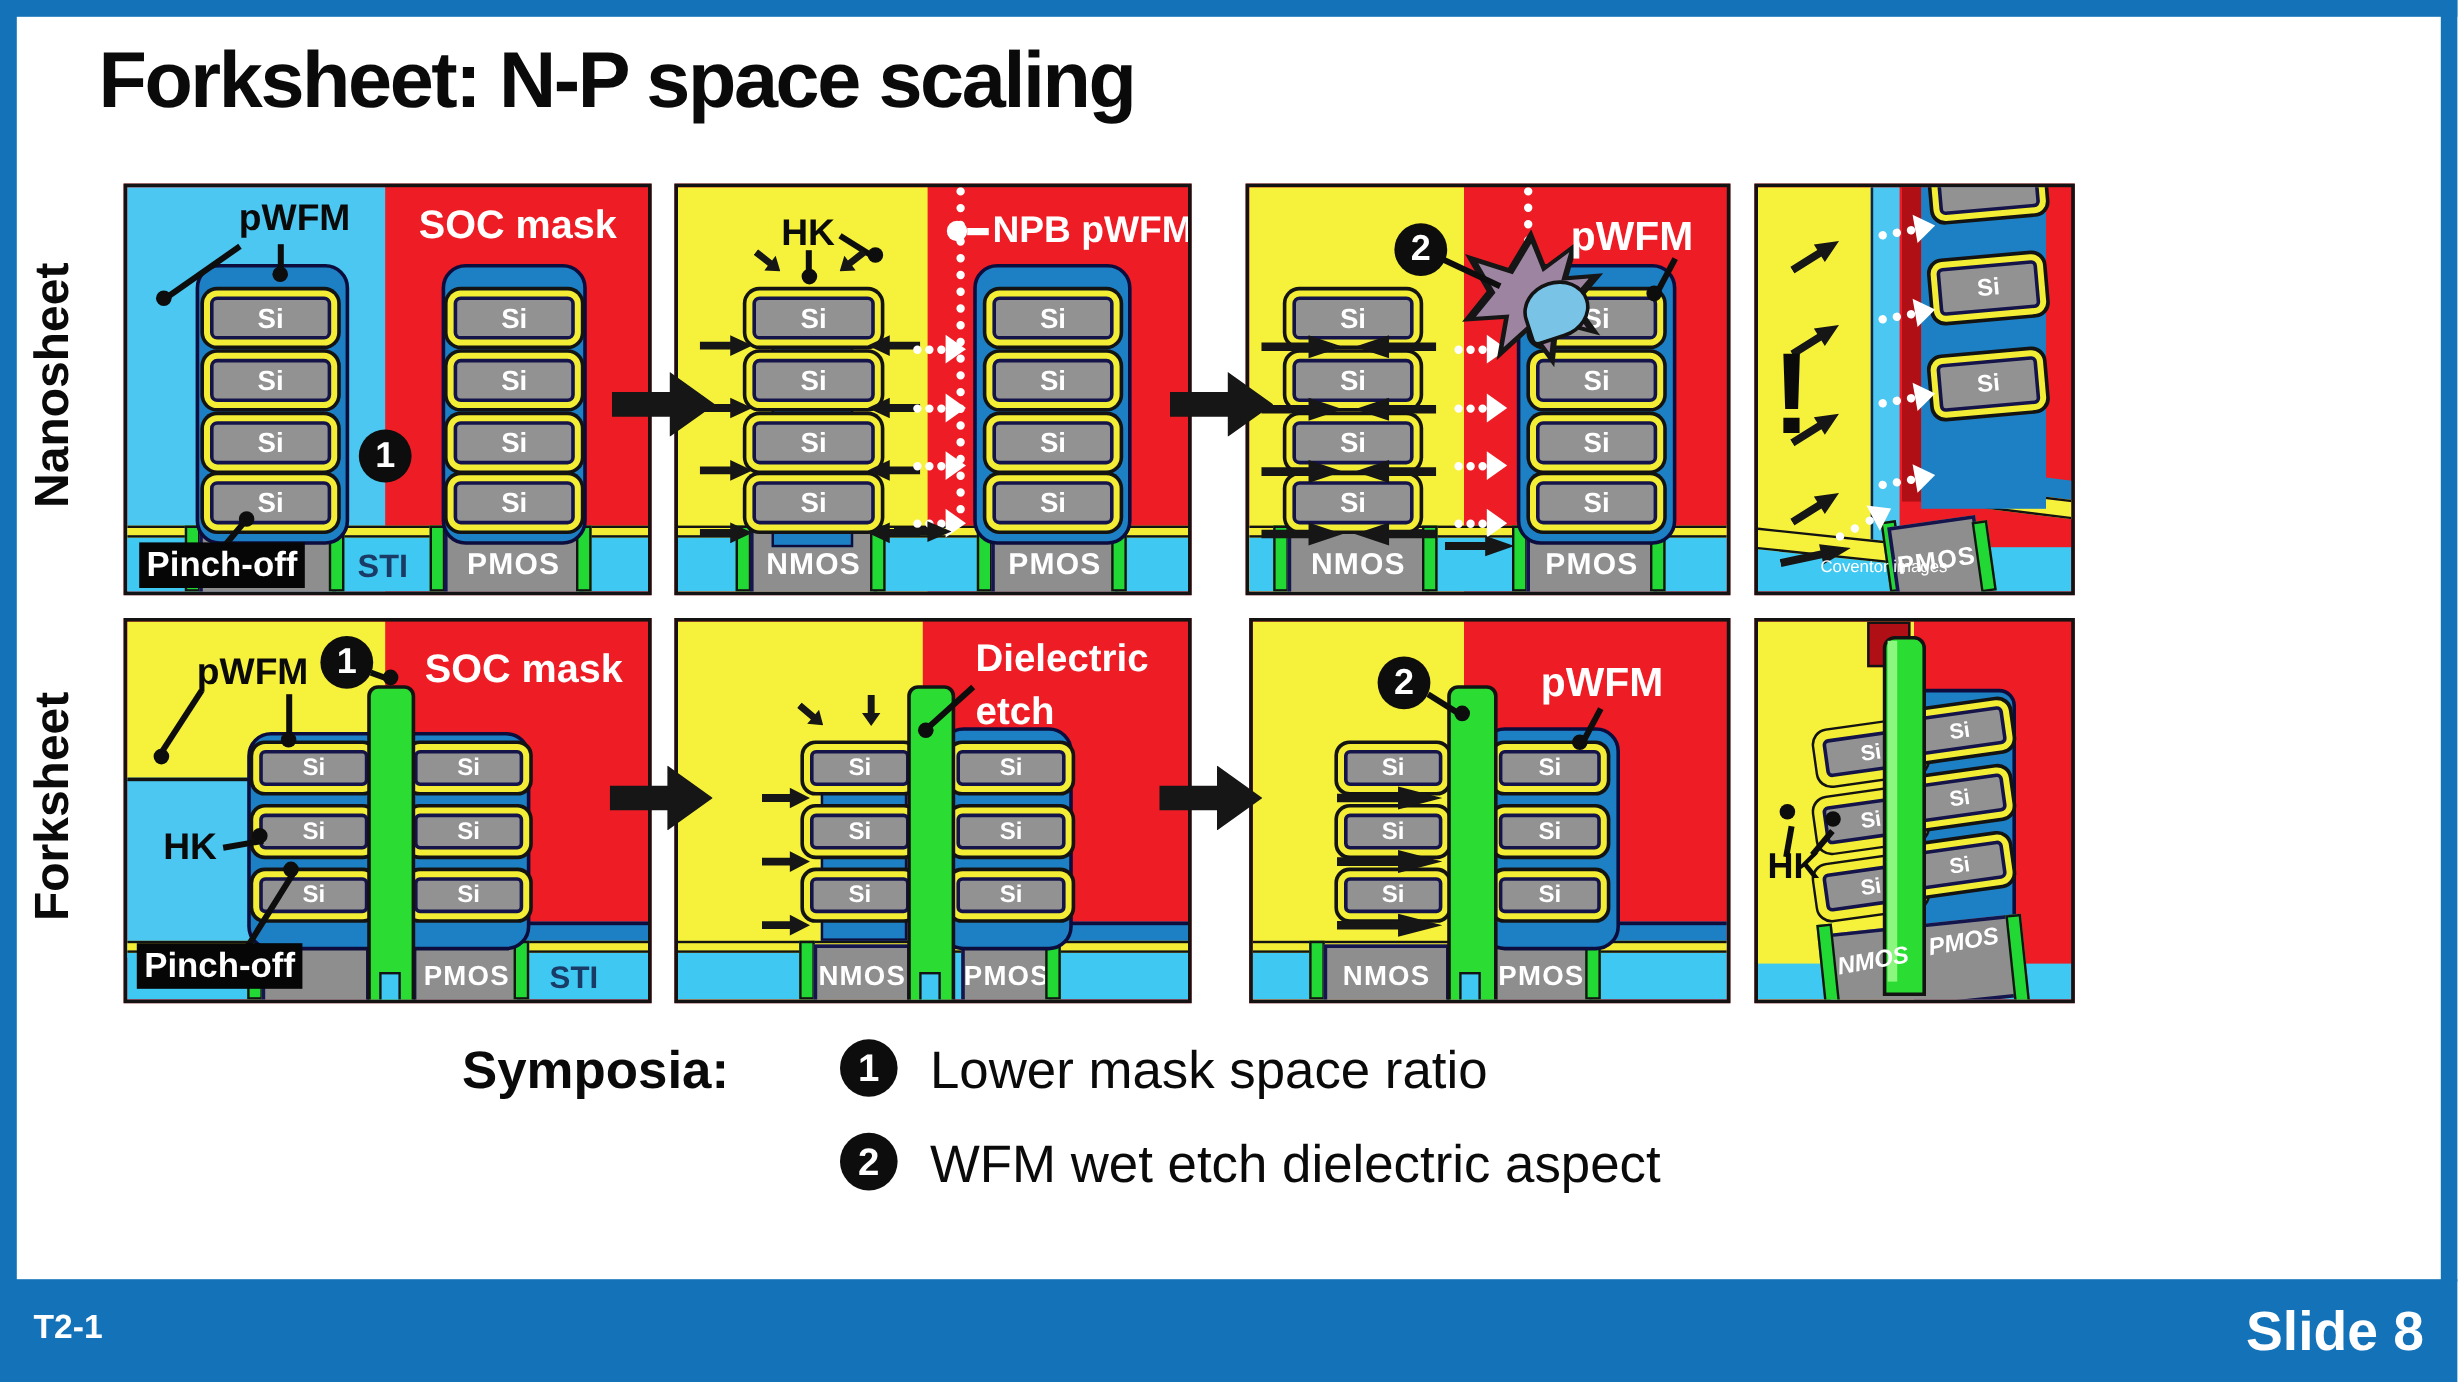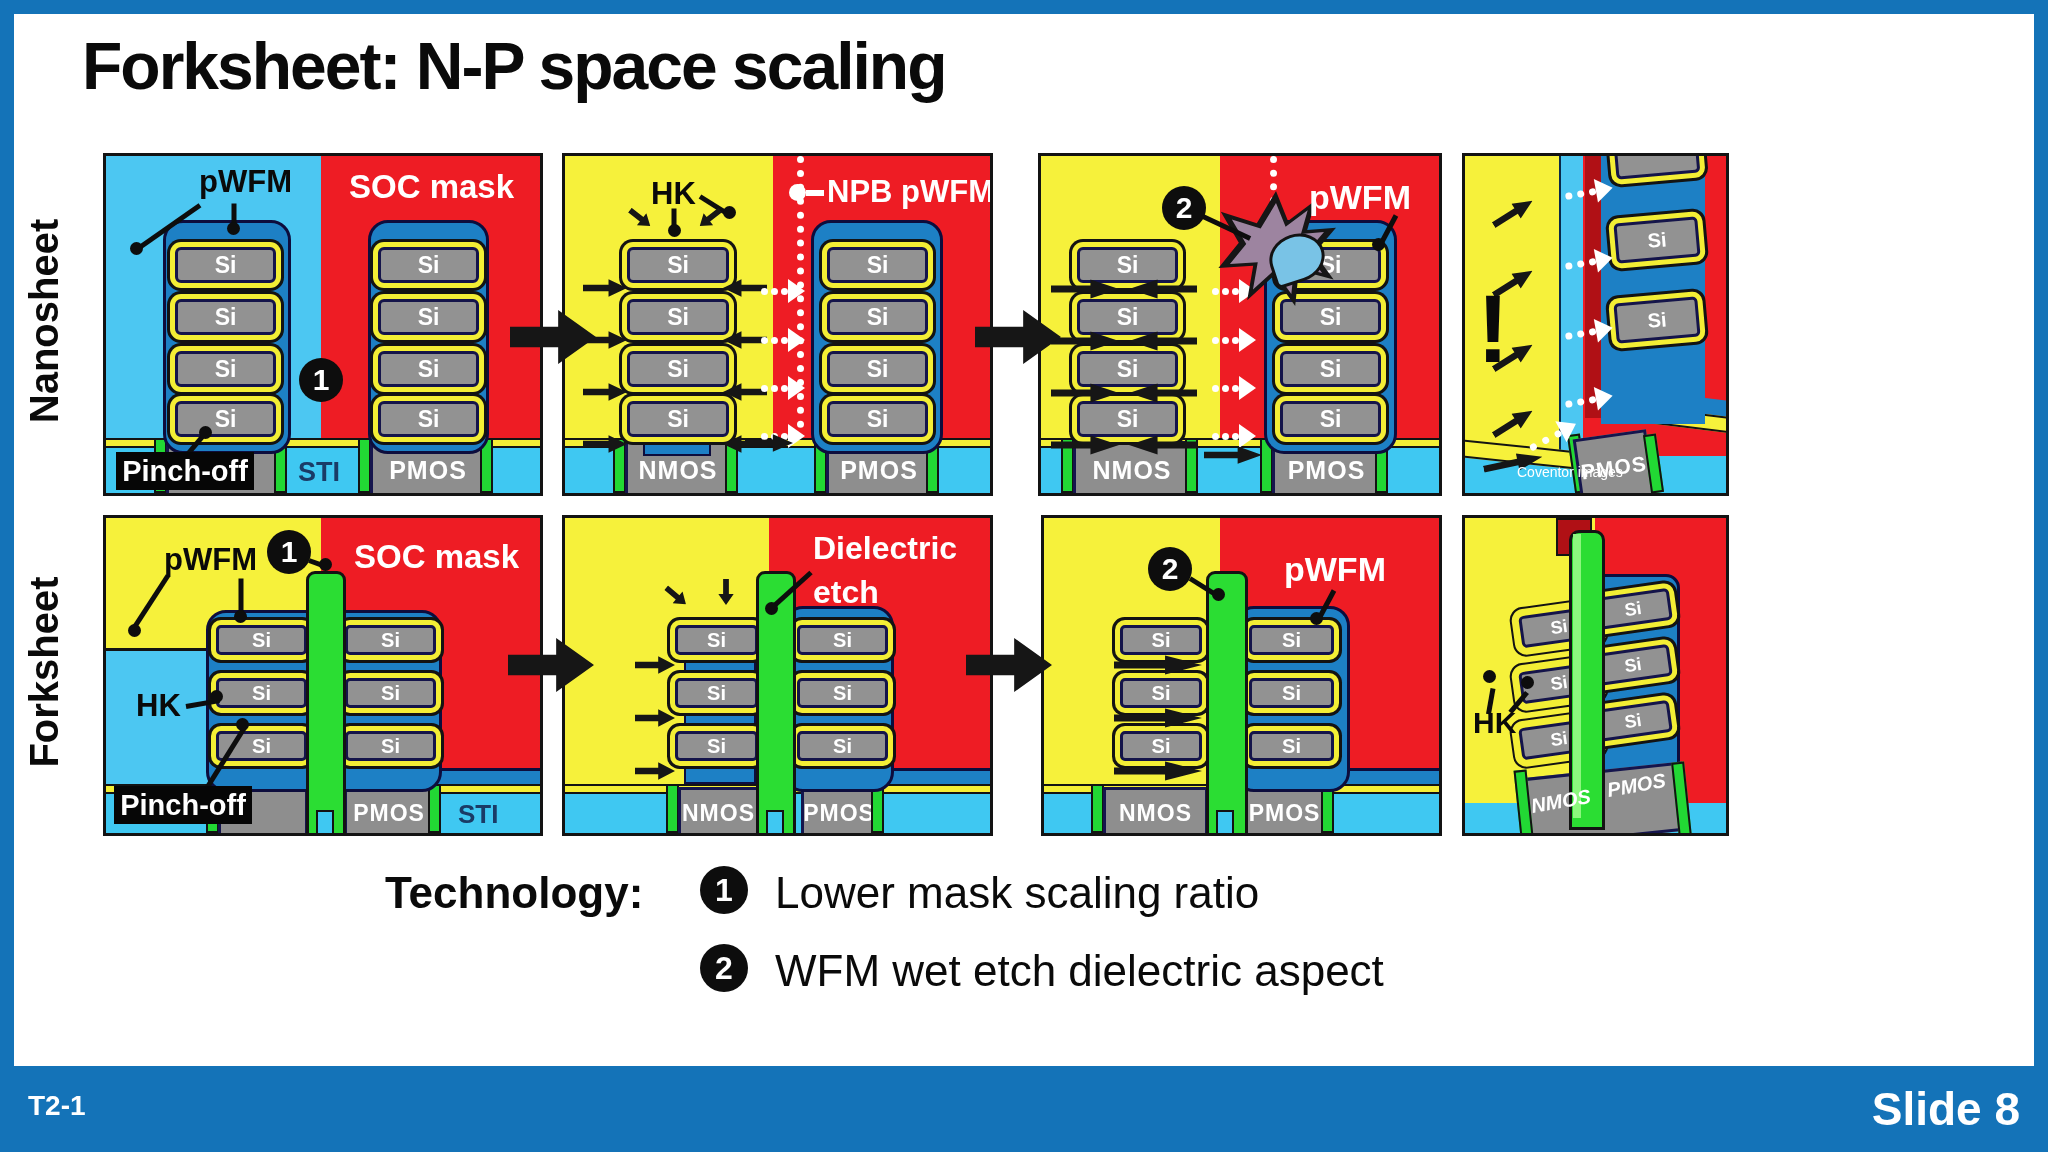--- a/index.html
+++ b/index.html
@@ -375,22 +375,22 @@
   <div class="lblb" style="left:8px;top:188px;font-size:30px;">HK</div>
   <div class="lblw" style="left:66px;top:272px;font-size:20px;font-style:italic;transform:rotate(-10deg);">NMOS</div>
   <div class="lblw" style="left:142px;top:256px;font-size:20px;font-style:italic;transform:rotate(-10deg);">PMOS</div>
 </div>
 
 <div class="fat" style="left:510px;top:310px;width:86px;height:54px;"></div>
 <div class="fat" style="left:975px;top:310px;width:86px;height:54px;"></div>
 <div class="fat" style="left:508px;top:638px;width:86px;height:54px;"></div>
 <div class="fat" style="left:966px;top:638px;width:86px;height:54px;"></div>
 
-<div class="capline" style="left:385px;top:868px;font-weight:bold;">Technology:</div>
+<div class="capline" style="left:385px;top:868px;font-weight:bold;">Symposia:</div>
 <div class="circ" style="left:700px;top:866px;width:48px;height:48px;font-size:32px;">1</div>
-<div class="capline" style="left:775px;top:868px;">Lower mask scaling ratio</div>
+<div class="capline" style="left:775px;top:868px;">Lower mask space ratio</div>
 <div class="circ" style="left:700px;top:944px;width:48px;height:48px;font-size:32px;">2</div>
 <div class="capline" style="left:775px;top:946px;">WFM wet etch dielectric aspect</div>
 
 <div class="abs" style="left:0;top:1066px;width:2048px;height:86px;background:#1473b8;">
   <div class="lblw" style="left:28px;top:24px;font-size:28px;">T2-1</div>
   <div class="lblw" style="right:28px;top:16px;font-size:46px;">Slide 8</div>
 </div>
 
 </body></html>

